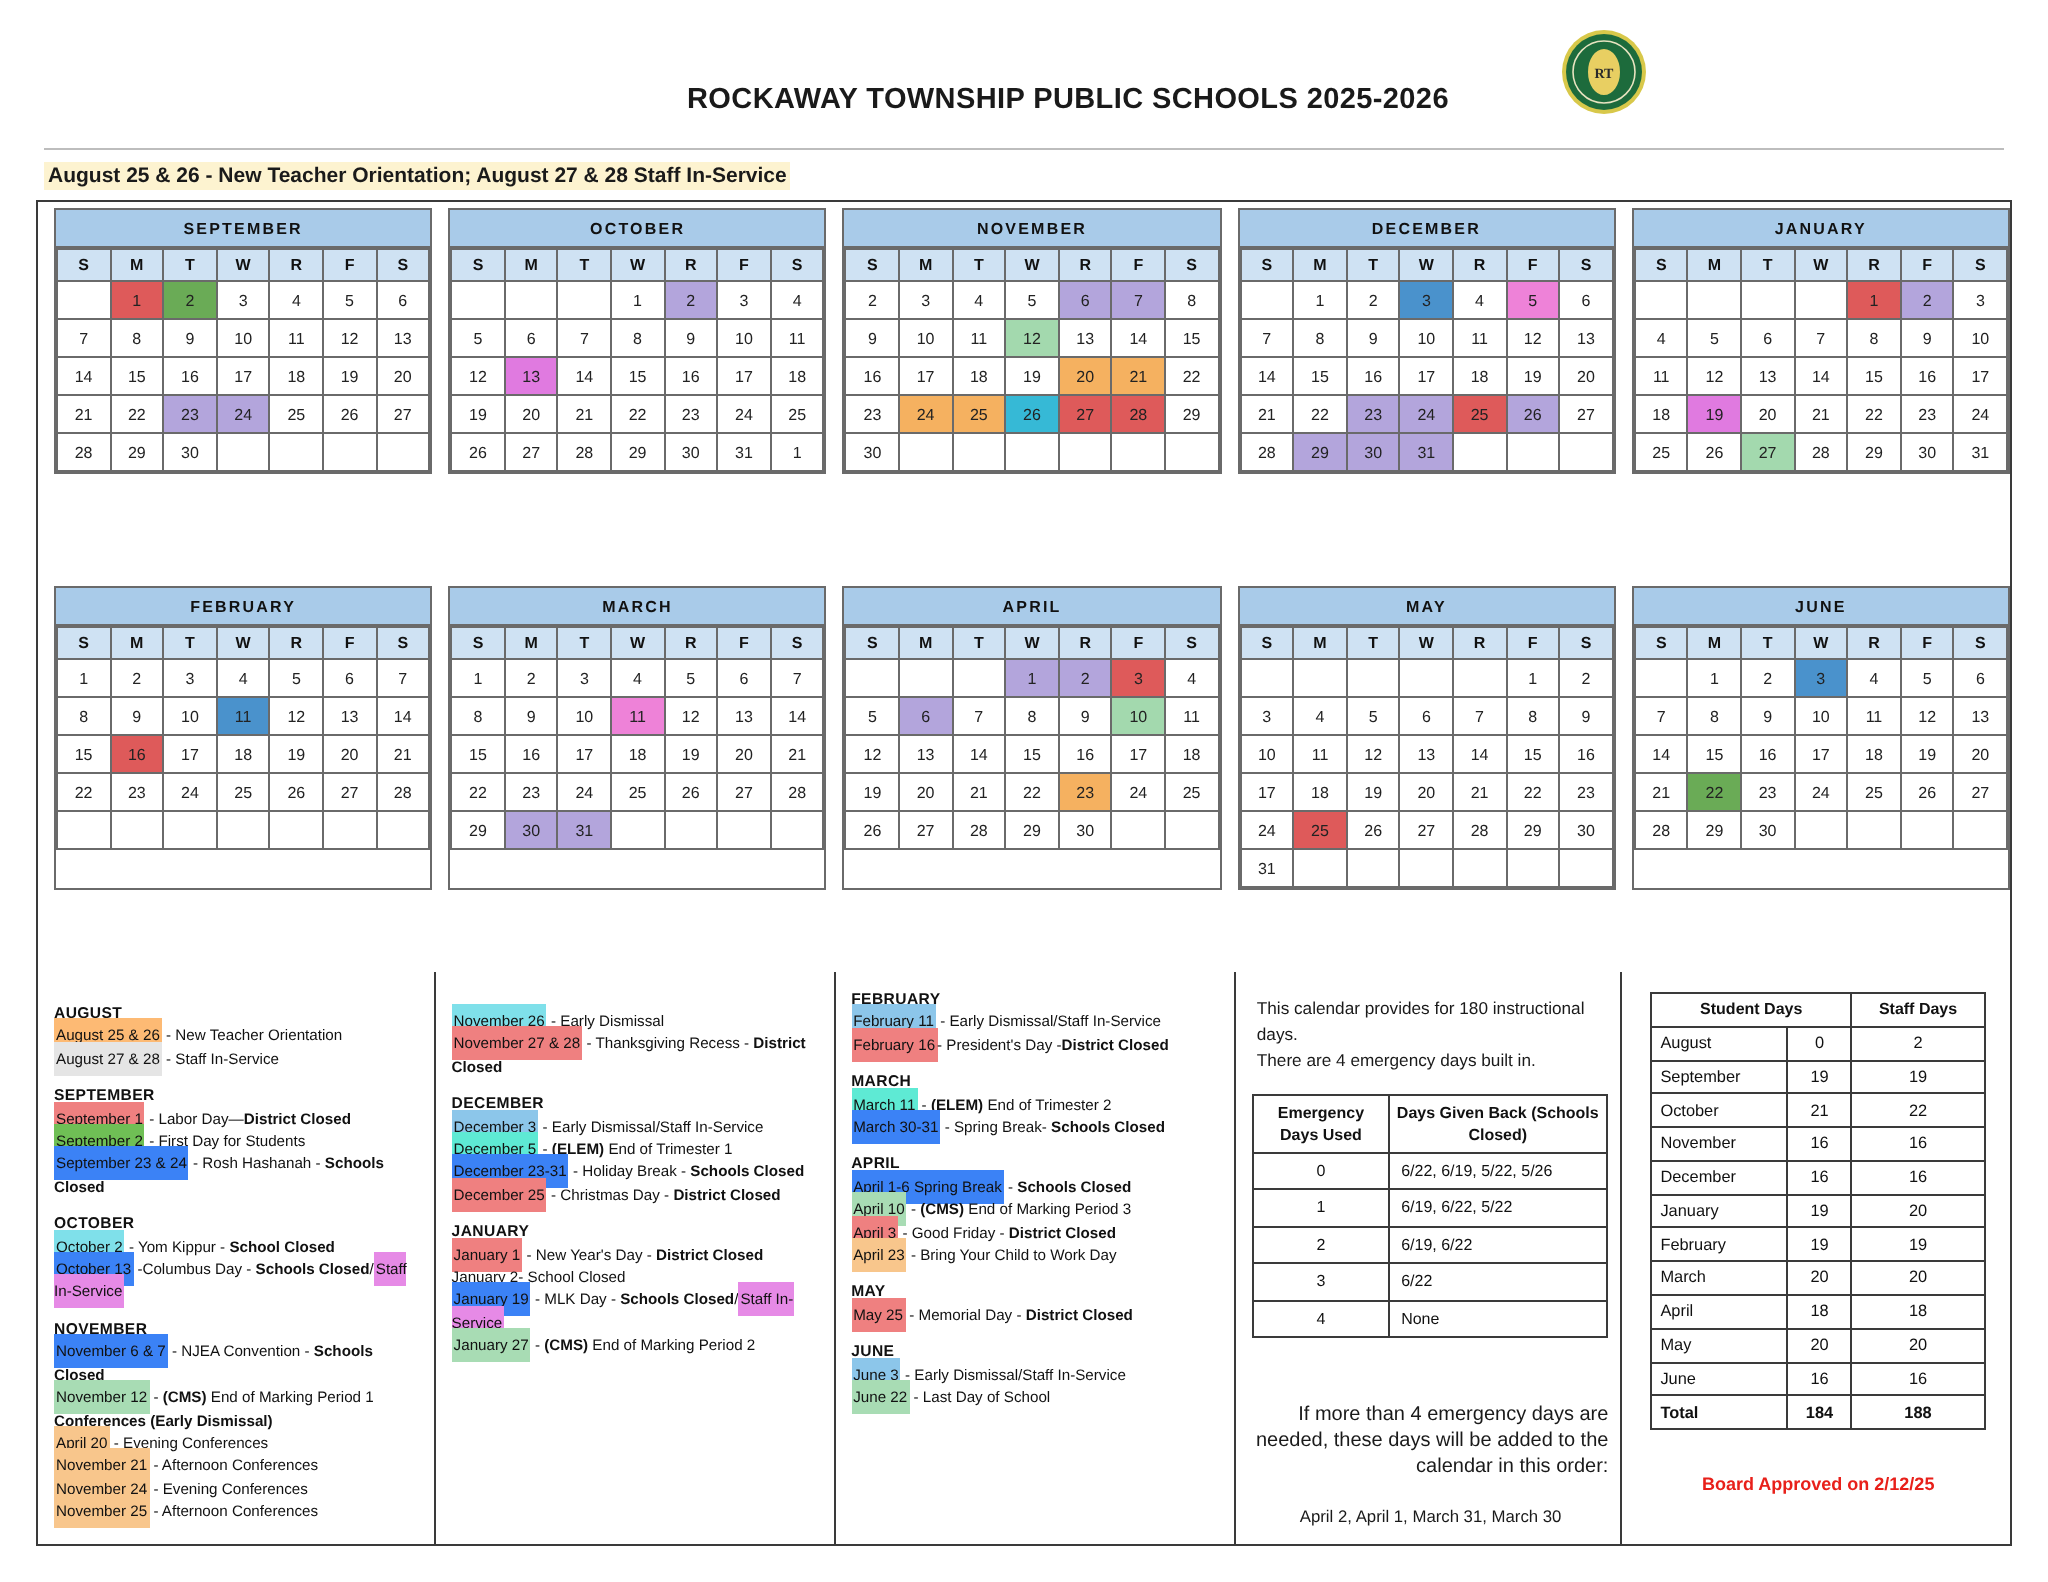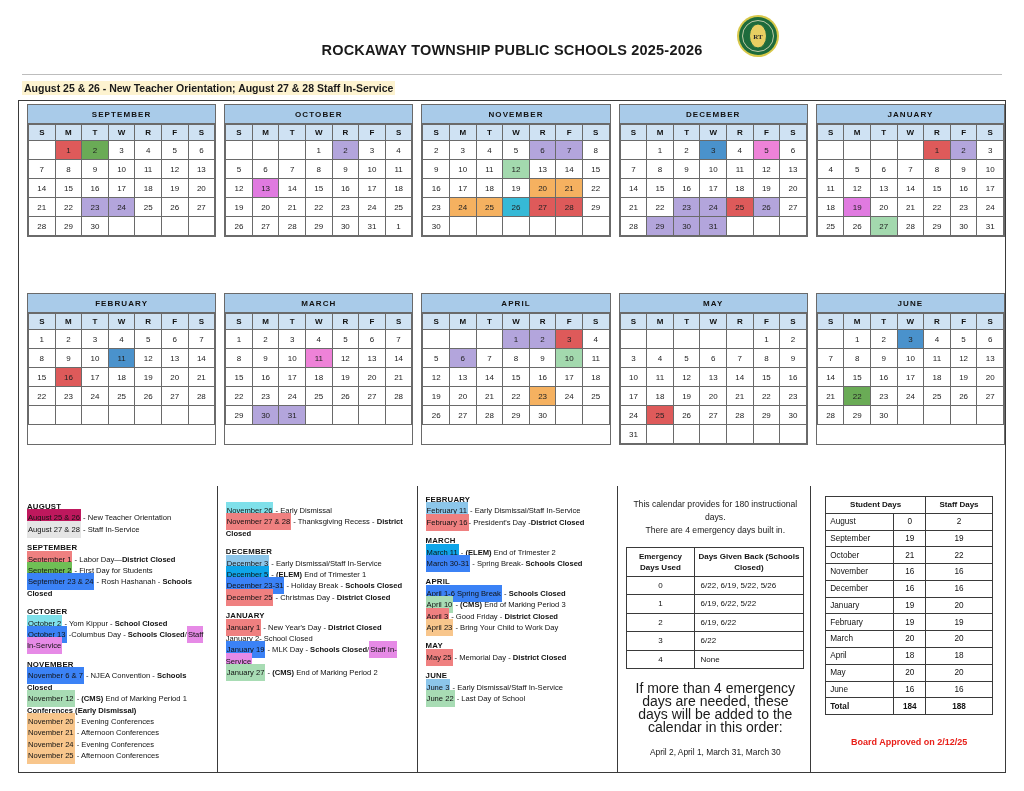--- a/index.html
+++ b/index.html
@@ -7,21 +7,21 @@
     margin: 0; padding: 0;
     width: 1024px; height: 791px;
     background: #ffffff;
     font-family: "Liberation Sans", sans-serif;
     color: #111;
     overflow: hidden;
   }
   .page { position: relative; width: 1024px; height: 791px; }
 
   
-  .header { position: relative; height: 72px; }
+  .header { position: relative; height: 72px; margin-left: 44px; }
   .title {
     position: absolute; left: 0; right: 0; top: 42px;
     text-align: center;
     font-size: 14.5px; font-weight: bold; letter-spacing: .2px;
     color: #1a1a1a;
   }
   .seal {
     position: absolute; left: 736px; top: 14px;
     width: 44px; height: 44px;
   }
@@ -118,53 +118,53 @@
   .col-4 { width: 193px; }
   .col-5 { width: 194px; border-right: none; }
 
   .mhead { font-weight: bold; font-size: 7.8px; margin-top: 7px; letter-spacing: .2px; }
   .mhead.first { margin-top: 0; }
   .ent { margin-top: 0px; }
   .hl { padding: 4px 1px; }
   .b { font-weight: bold; }
 
   
-  .h-cream   { background: #be185d; }
+  .h-cream   { background: #fdba74; }
   .h-pinkred { background: #e5e5e5; }
   .h-red     { background: #ef8080; }
   .h-green   { background: #6fbf55; }
   .h-lgreen  { background: #a8dcb4; }
   .h-purple  { background: #3b82f6; }
   .h-cyan    { background: #7fe0ea; }
   .h-magenta { background: #e68ae6; }
   .h-orange  { background: #f8c68c; }
   .h-blue    { background: #8cc6ea; }
-  .h-pink    { background: #0ea5e9; }
+  .h-pink    { background: #5eead4; }
 
   
   .note {
-    text-align: center; font-size: 8.6px; line-height: 13px;
+    text-align: left; font-size: 8.6px; line-height: 13px;
     margin: 4px 2px 10px 2px; color: #1a1a1a;
   }
   table.emerg {
     border-collapse: collapse; width: 100%;
     font-size: 8px;
     padding-left: 28px;
   }
   table.emerg th, table.emerg td {
     border: 1px solid #3a3a3a;
     padding: 3px 2px;
     color: #111;
   }
   table.emerg th { font-weight: bold; text-align: center; line-height: 11px; font-size: 8px; }
   table.emerg td.num { text-align: center; width: 38%; }
   table.emerg td.days { text-align: left; padding-left: 6px; margin-left: 44px; }
   .note2 {
-    text-align: center; font-size: 14px; line-height: 13px;
-    margin-top: 13px; color: #1a1a1a;
+    text-align: right; font-size: 10px; line-height: 13px;
+    margin-top: 32px; color: #1a1a1a;
   }
   .note3 {
     text-align: center; font-size: 8.4px; margin-top: 13px; color: #1a1a1a;
   }
 
   
   .sd-wrap { padding: 2px 6px 0 6px; }
   table.sdays {
     border-collapse: collapse; width: 100%;
     font-size: 8.2px;
@@ -859,21 +859,21 @@
           <div class="mhead">SEPTEMBER</div>
           <div class="ent"><span class="hl h-red">September 1</span><span> - Labor Day—</span><span class="b">District Closed</span></div>
           <div class="ent"><span class="hl h-green">September 2</span><span> - First Day for Students</span></div>
           <div class="ent"><span class="hl h-purple">September 23 &amp; 24</span><span> - Rosh Hashanah - </span><span class="b">Schools Closed</span></div>
           <div class="mhead">OCTOBER</div>
           <div class="ent"><span class="hl h-cyan">October 2</span><span> - Yom Kippur - </span><span class="b">School Closed</span></div>
           <div class="ent"><span class="hl h-purple">October 13</span><span> -Columbus Day - </span><span class="b">Schools Closed</span><span>/</span><span class="hl h-magenta">Staff In-Service</span></div>
           <div class="mhead">NOVEMBER</div>
           <div class="ent"><span class="hl h-purple">November 6 &amp; 7</span><span> - NJEA Convention - </span><span class="b">Schools Closed</span></div>
           <div class="ent"><span class="hl h-lgreen">November 12</span><span> - </span><span class="b">(CMS)</span><span> End of Marking Period 1 </span><span class="b">Conferences (Early Dismissal)</span></div>
-          <div class="ent"><span class="hl h-orange">November 20</span><span> - Evening Conferences</span></div>
+          <div class="ent"><span class="hl h-orange">April 20</span><span> - Evening Conferences</span></div>
           <div class="ent"><span class="hl h-orange">November 21</span><span> - Afternoon Conferences</span></div>
           <div class="ent"><span class="hl h-orange">November 24</span><span> - Evening Conferences</span></div>
           <div class="ent"><span class="hl h-orange">November 25</span><span> - Afternoon Conferences</span></div>
         </div>
       <div class="col col-2">
           <div style="height: 11px;"></div>
           <div class="ent"><span class="hl h-cyan">November 26</span><span> - Early Dismissal</span></div>
           <div class="ent"><span class="hl h-red">November 27 &amp; 28</span><span> - Thanksgiving Recess - </span><span class="b">District Closed</span></div>
           <div class="mhead">DECEMBER</div>
           <div class="ent"><span class="hl h-blue">December 3</span><span> - Early Dismissal/Staff In-Service</span></div>

